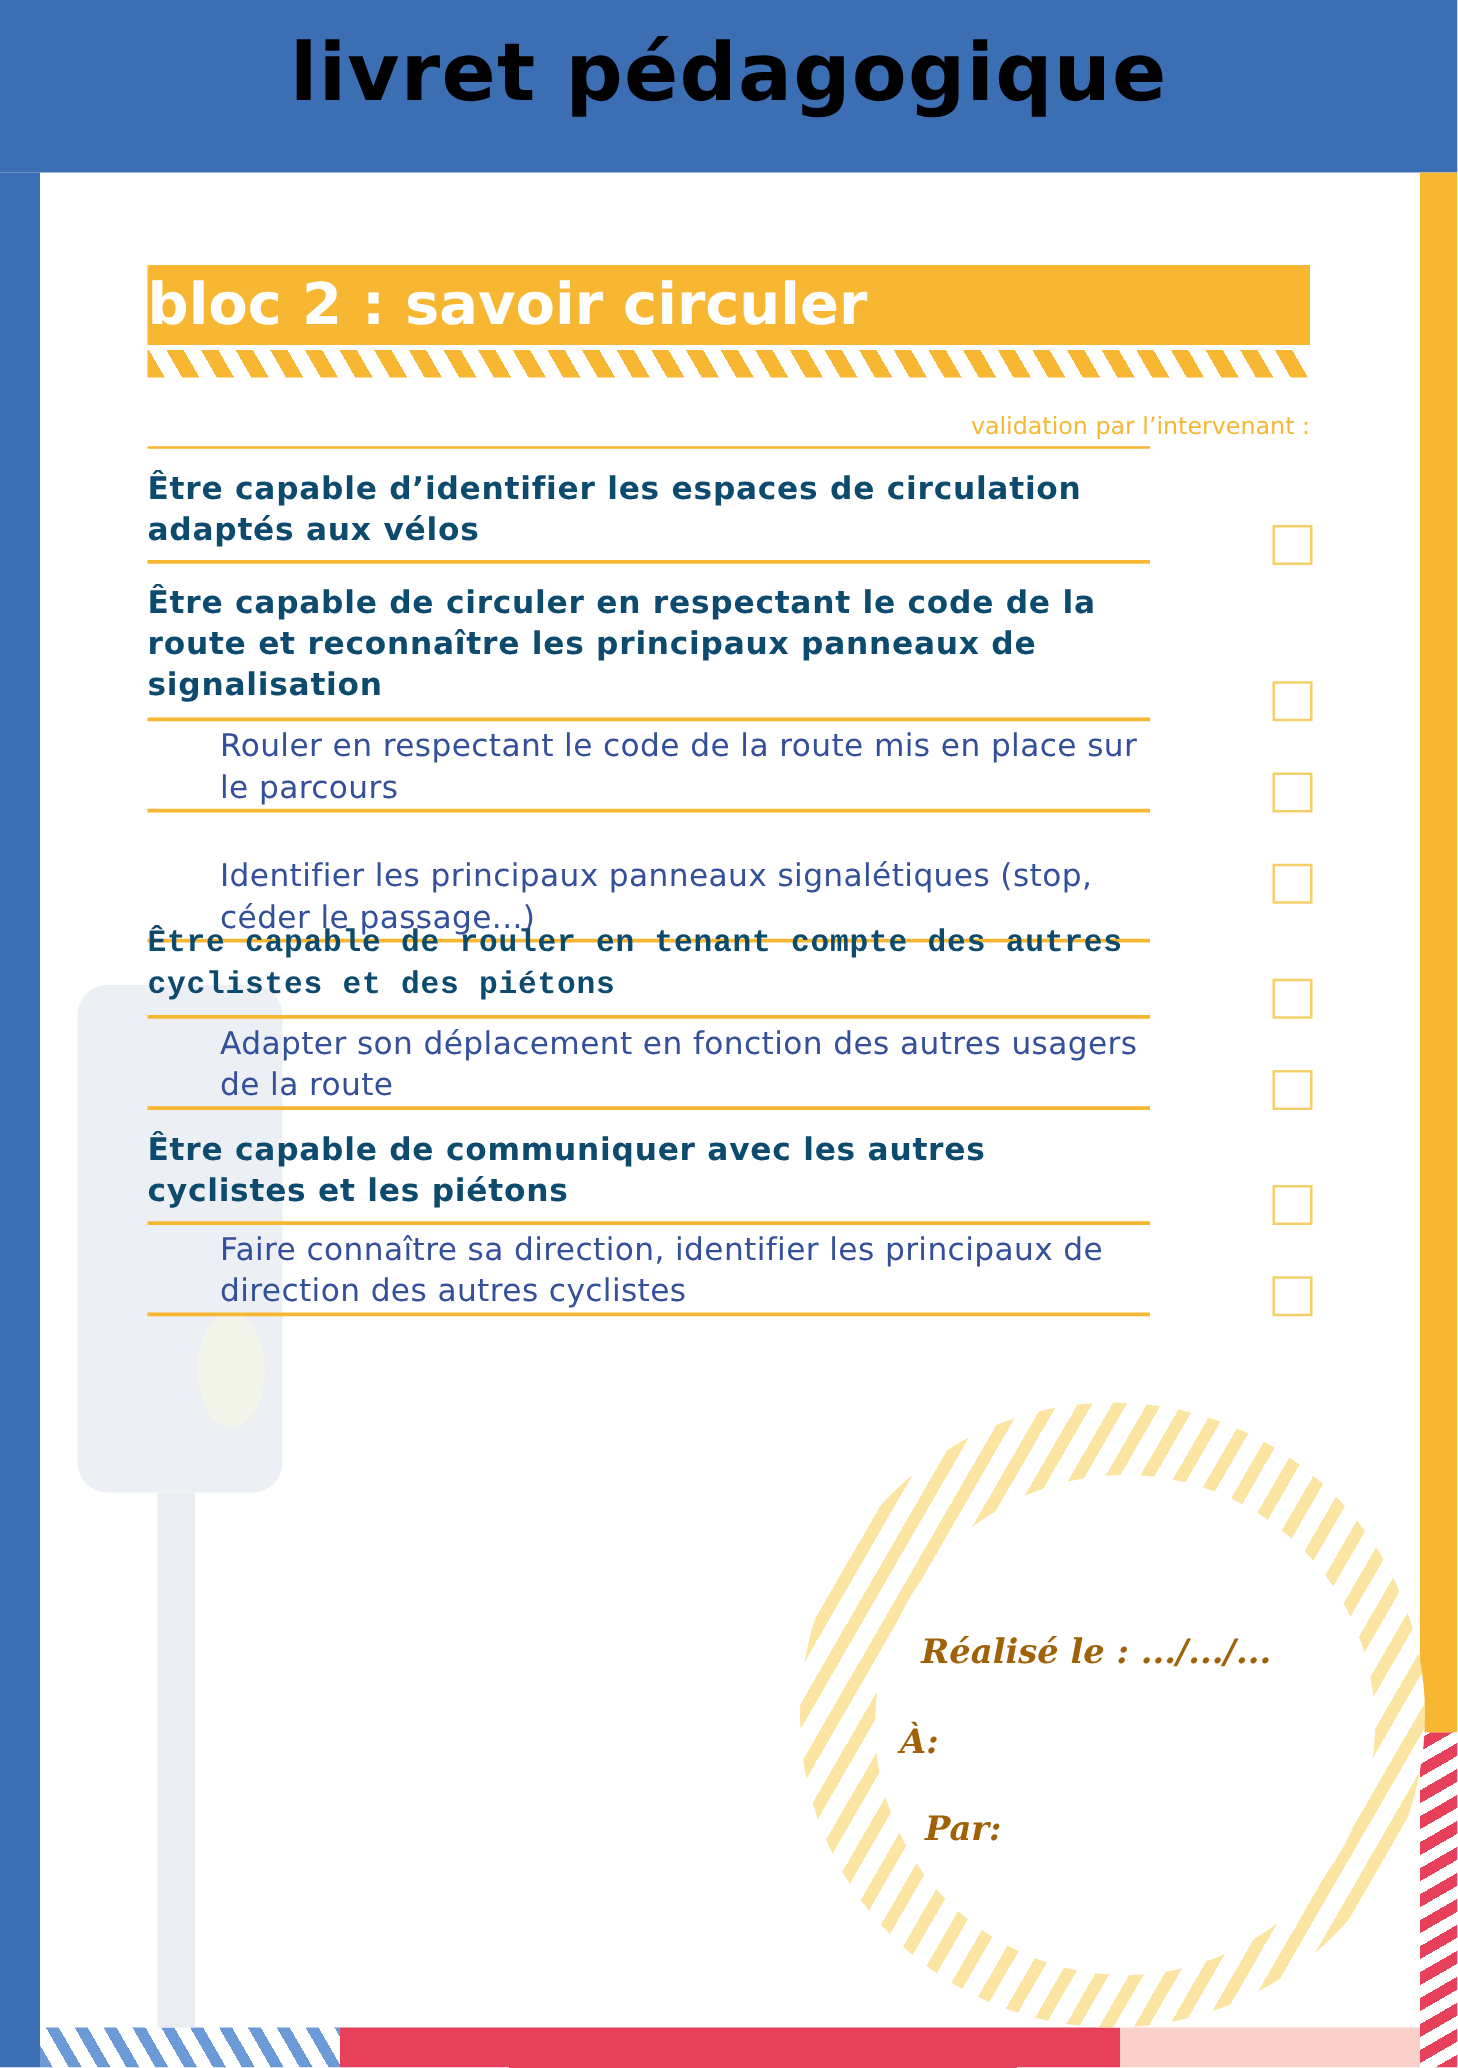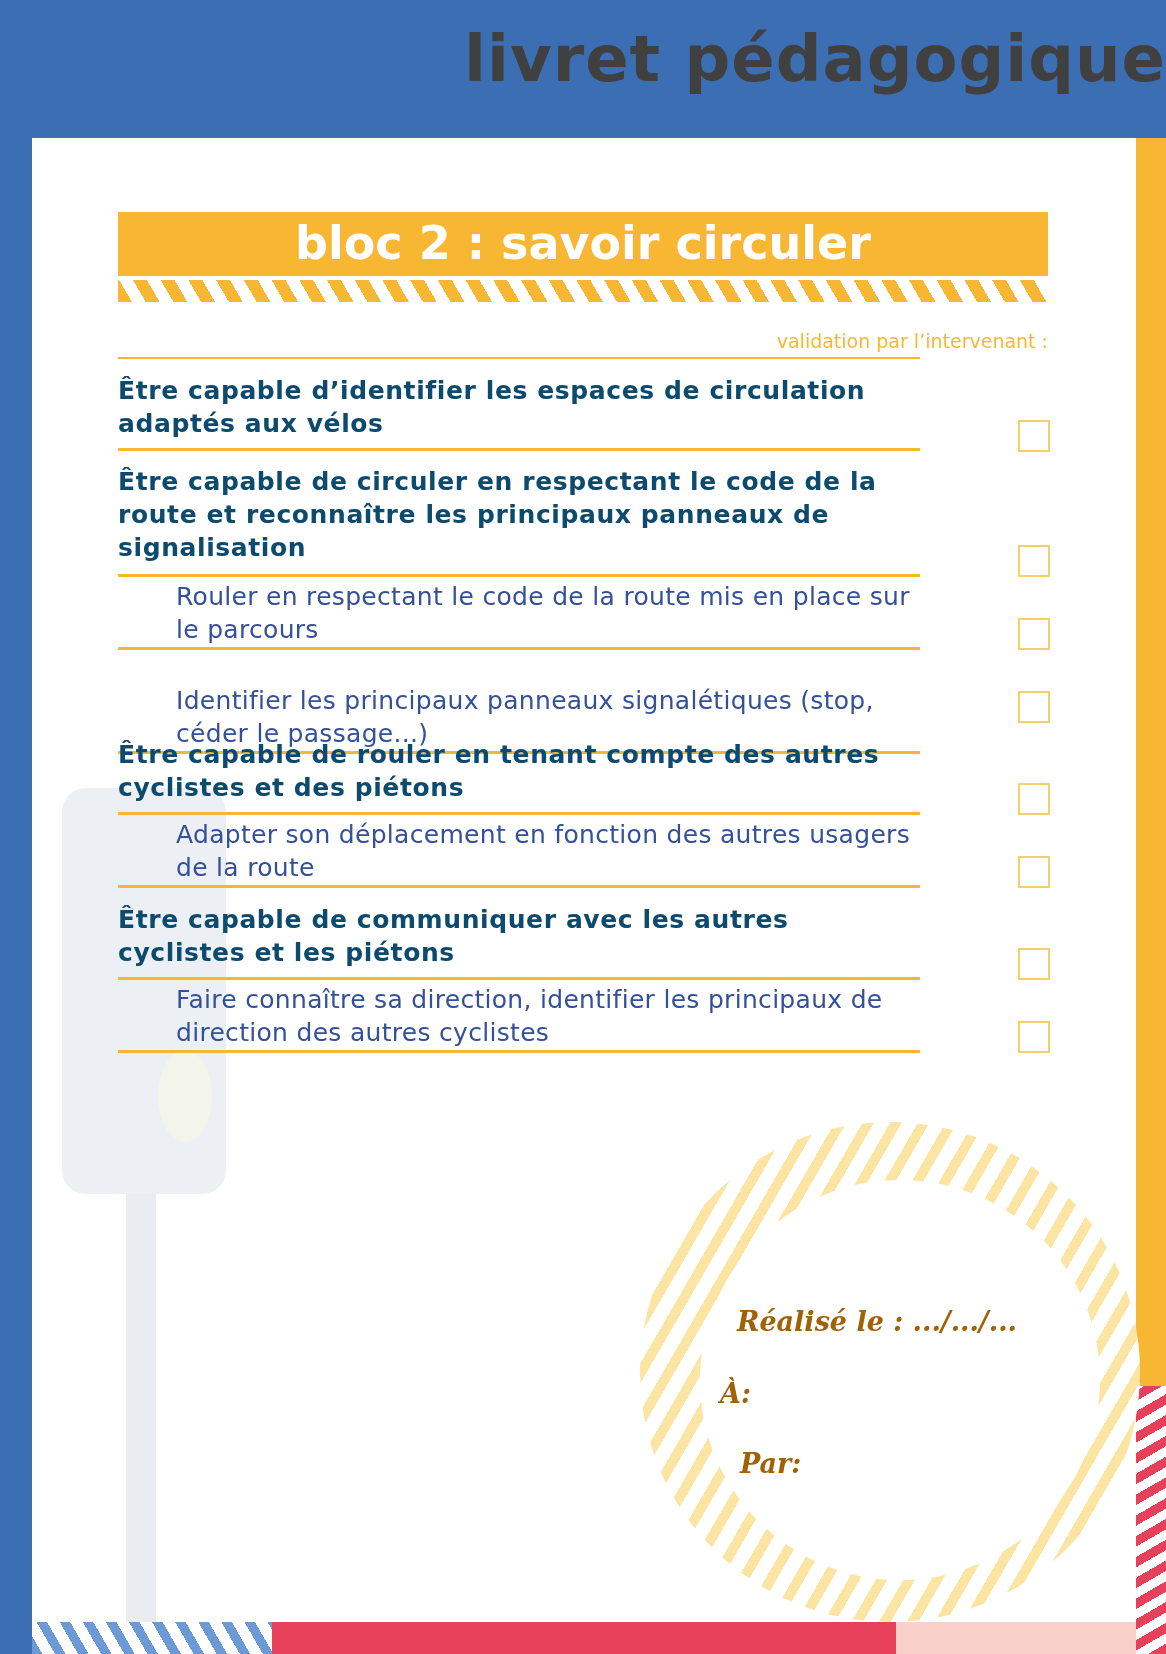--- a/index.html
+++ b/index.html
@@ -1,21 +1,21 @@
 <!DOCTYPE html>
 <html><head>
 <meta charset="utf-8">
 <style>
   * { margin: 0; padding: 0; box-sizing: border-box; }
   html, body { width: 1166px; height: 1654px; overflow: hidden; background: #ffffff; }
   body { position: relative; font-family: "DejaVu Sans", sans-serif; color: #34509a; }
 
   .top-bar { position: absolute; left: 0; top: 0; width: 1166px; height: 138px; background: #3c6eb4; }
-  .top-title { position: absolute; left: 0; width: 1166px; top: 22px; text-align: right;
-    color: #404040; font-family: "DejaVu Sans", sans-serif; font-weight: bold; font-size: 64px; letter-spacing: 1px; }
+  .top-title { position: absolute; left: 0; width: 1166px; top: 22px; text-align: center;
+    color: #000000; font-family: "DejaVu Sans", sans-serif; font-weight: bold; font-size: 64px; letter-spacing: 1px; }
 
   .left-bar { position: absolute; left: 0; top: 138px; width: 32px; height: 1516px; background: #3c6eb4; }
   .right-bar { position: absolute; left: 1136px; top: 138px; width: 30px; height: 1248px; background: #f8b733; }
   .right-stripes { position: absolute; left: 1136px; top: 1386px; width: 30px; height: 268px;
     background: repeating-linear-gradient(-30deg, #e6405a 0 9px, #ffffff 9px 18px); }
 
   .bottom-stripes { position: absolute; left: 32px; top: 1622px; width: 240px; height: 32px;
     background: repeating-linear-gradient(60deg, #6b9ad6 0 9px, #ffffff 9px 20px); }
   .bottom-red { position: absolute; left: 272px; top: 1622px; width: 624px; height: 32px; background: #e6405a; }
   .bottom-pink { position: absolute; left: 896px; top: 1622px; width: 240px; height: 32px; background: #f9d0ca; }
@@ -26,21 +26,21 @@
   .tl-pole { position: absolute; left: 126px; top: 1194px; width: 30px; height: 428px; background: #e9edf2; }
 
   
   .stamp { position: absolute; left: 640px; top: 1122px; width: 500px; height: 500px; border-radius: 50%;
     background: repeating-linear-gradient(-60deg, #fce4a2 0 10px, #ffffff 10px 24px); }
   .stamp-inner { position: absolute; left: 700px; top: 1180px; width: 400px; height: 400px; border-radius: 50%; background: #ffffff; }
   .sig { position: absolute; font-family: "DejaVu Serif", serif; font-style: italic; font-weight: bold; color: #a16207; font-size: 27px; }
 
   
   .bloc-header { position: absolute; left: 118px; top: 212px; width: 930px; height: 64px; background: #f8b733; }
-  .bloc-title { position: absolute; left: 118px; top: 216px; width: 930px; text-align: center; color: #ffffff;
+  .bloc-title { position: absolute; left: 118px; top: 216px; width: 930px; text-align: left; color: #ffffff;
     font-weight: bold; font-size: 46px; }
   .bloc-stripes { position: absolute; left: 118px; top: 280px; width: 930px; height: 22px;
     background: repeating-linear-gradient(60deg, #f8b733 0 12px, #ffffff 12px 24px); }
 
   .validation { position: absolute; right: 118px; top: 330px; color: #f8b733; font-size: 19px; }
   .validation-line { position: absolute; left: 118px; top: 357px; width: 802px; height: 2px; background: #f8b733; }
 
   .row { position: absolute; left: 118px; width: 802px; }
   .row .txt { line-height: 33px; }
   .row.main .txt { font-weight: bold; font-size: 25px; letter-spacing: 0.6px; color: #0c4a6e; }
@@ -95,21 +95,21 @@
   <div class="rule" style="top:67px;"></div>
 </div>
 <div class="checkbox" style="top:618px;"></div>
 
 <div class="row sub" style="top:653px;margin-top:31px;">
   <div class="txt">Identifier les principaux panneaux signalétiques (stop, céder le passage...)</div>
   <div class="rule" style="top:67px;"></div>
 </div>
 <div class="checkbox" style="top:691px;"></div>
 
-<div class="row main" style="top:738px;">
+<div class="row main" style="top:738px;font-family:Liberation Mono, monospace;">
   <div class="txt">Être capable de rouler en tenant compte des autres cyclistes et des piétons</div>
   <div class="rule" style="top:74px;"></div>
 </div>
 <div class="checkbox" style="top:783px;"></div>
 
 <div class="row sub" style="top:818px;">
   <div class="txt">Adapter son déplacement en fonction des autres usagers de la route</div>
   <div class="rule" style="top:67px;"></div>
 </div>
 <div class="checkbox" style="top:856px;"></div>

